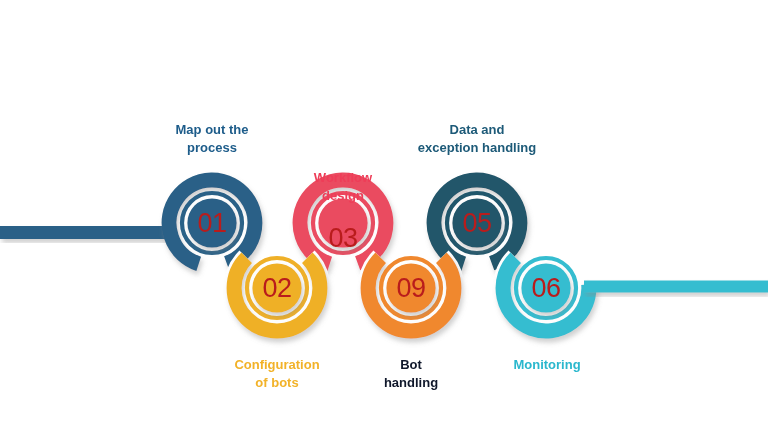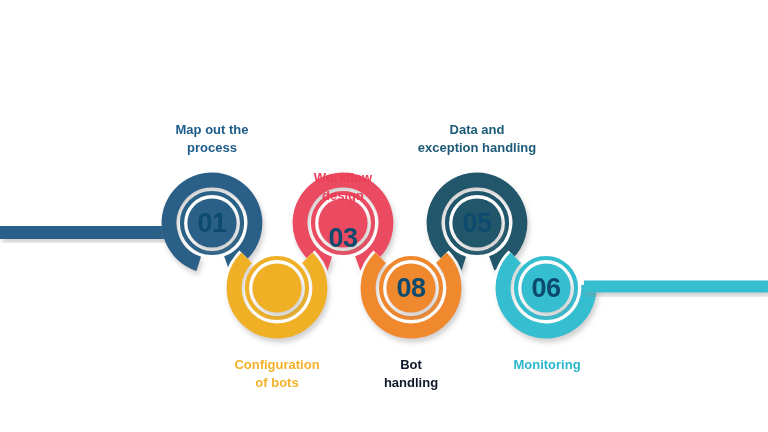--- a/index.html
+++ b/index.html
@@ -8,21 +8,21 @@
     font-family:"Liberation Sans",sans-serif;position:relative;
   }
   .canvas{position:absolute;inset:0;}
   .page-title{
     position:absolute;left:50%;top:24px;transform:translateX(-50%);
     font-size:34px;font-weight:bold;letter-spacing:-1px;white-space:nowrap;
   }
   #flow{position:absolute;left:0;top:0;}
   .stage-number{
     position:absolute;width:50px;height:50px;line-height:50px;
-    text-align:center;color:#0c4a6e;font-size:27px;font-weight:bold;
+    text-align:center;color:#b91c1c;font-size:27px;font-weight:normal;
     letter-spacing:-0.5px;
   }
   .stage-label{
     position:absolute;transform:translateX(-50%);text-align:center;
     font-weight:bold;font-size:13px;line-height:18px;white-space:nowrap;
   }
 </style>
 </head>
 <body>
 
@@ -54,22 +54,23 @@
       <circle cx="411" cy="288" r="30" fill="none" stroke="#f0882e" stroke-width="4.2"></circle>
       <circle cx="411" cy="288" r="24.6" fill="#f0882e" filter="url(#ds)"></circle>
       <path d="M515.7 257.7 A42.9 42.9 0 1 0 588.7 284.3" fill="none" stroke="#ffffff" stroke-width="20.5"></path>
       <path d="M515.7 257.7 A42.9 42.9 0 1 0 588.7 284.3" fill="none" stroke="#35bdd0" stroke-width="15" filter="url(#ds)"></path>
       <rect x="584" y="280.5" width="184" height="12" fill="#35bdd0" filter="url(#ds)"></rect>
       <circle cx="546" cy="288" r="30" fill="none" stroke="#35bdd0" stroke-width="4.2"></circle>
       <circle cx="546" cy="288" r="24.6" fill="#35bdd0" filter="url(#ds)"></circle>
     </svg>
 
   <div class="stage-number" style="left:187px;top:198px">01</div>
+  <div class="stage-number" style="left:252px;top:263px">02</div>
   <div class="stage-number" style="left:318px;top:213px">03</div>
-  <div class="stage-number" style="left:386px;top:263px">08</div>
+  <div class="stage-number" style="left:386px;top:263px">09</div>
   <div class="stage-number" style="left:452px;top:198px">05</div>
   <div class="stage-number" style="left:521px;top:263px">06</div>
 
   <div class="stage-label" style="left: 212px; top: 121px; color: rgb(29, 92, 138);">
     <div>Map out the</div>
     <div>process</div>
   </div>
   <div class="stage-label" style="left: 343px; top: 121px; color: rgb(238, 61, 88); margin-top: 48px;">
     <div>Workflow</div>
     <div>design</div>

